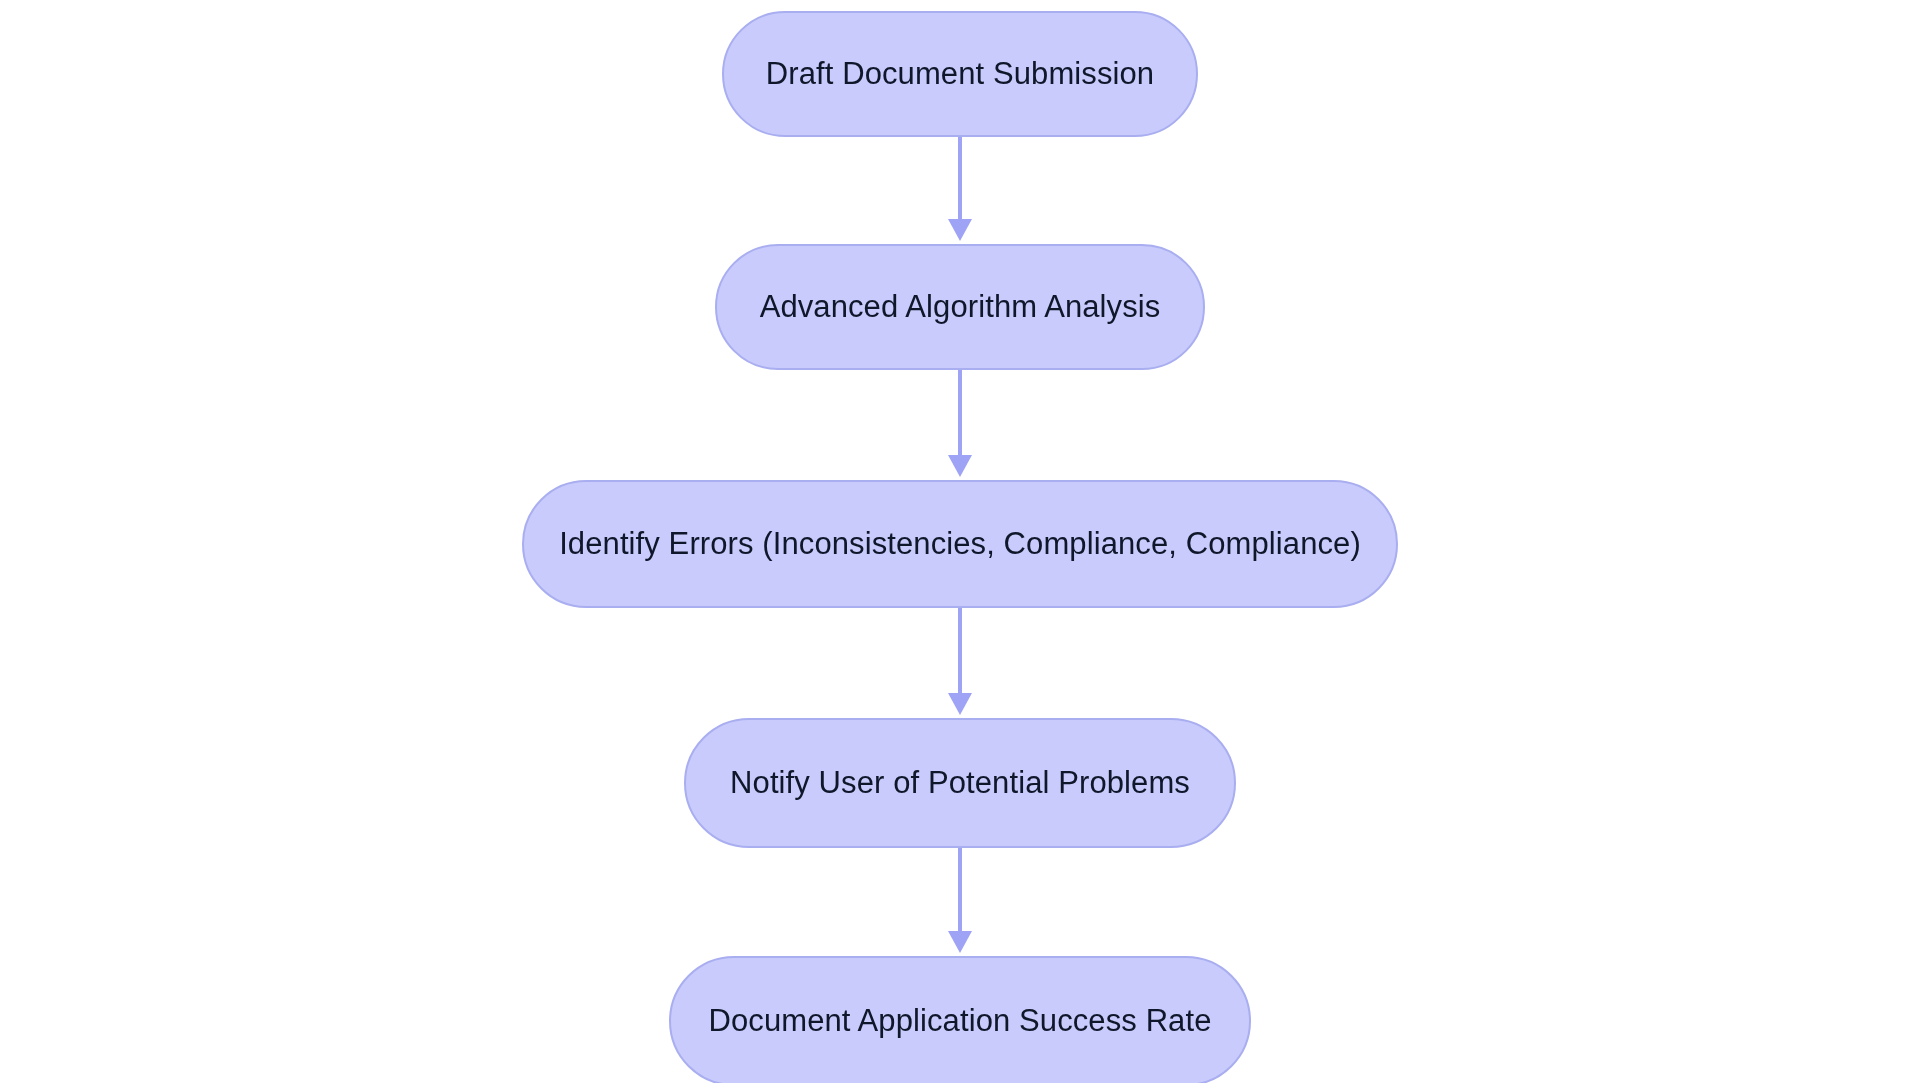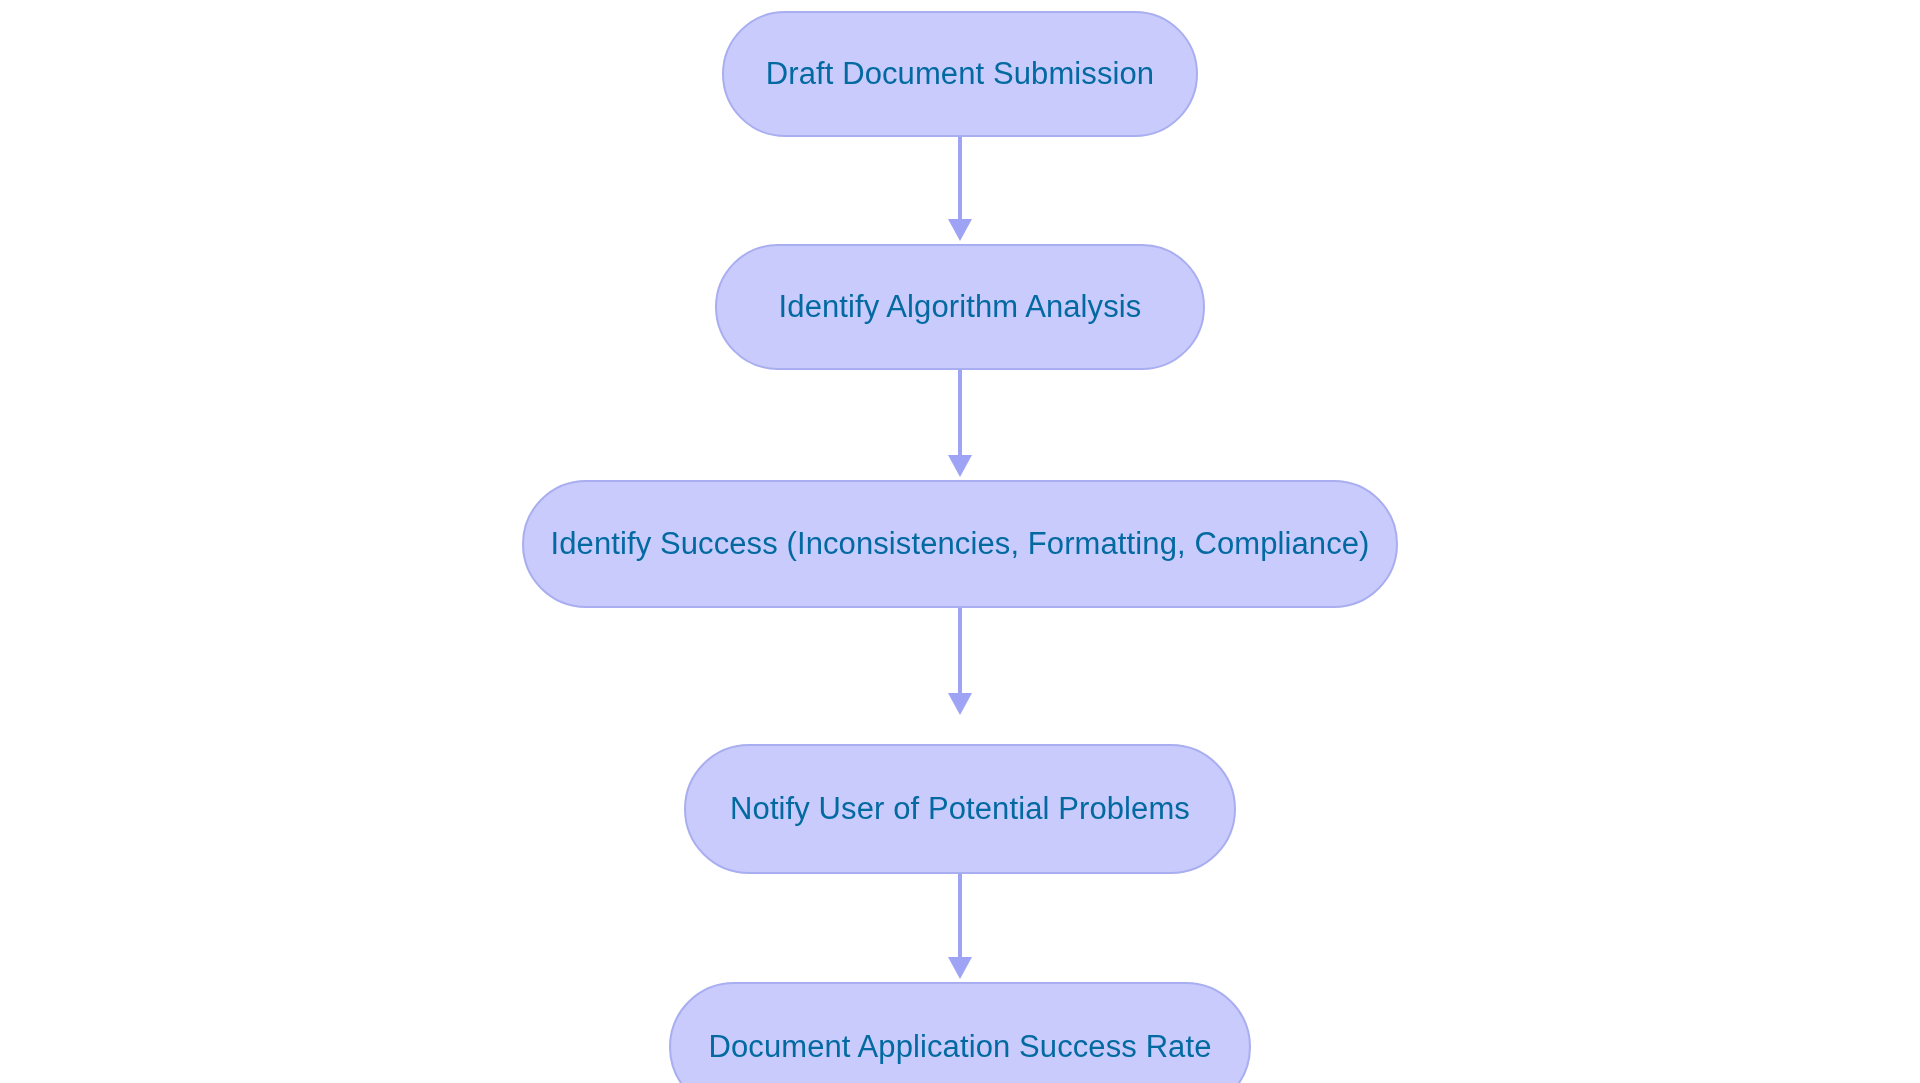--- a/index.html
+++ b/index.html
@@ -44,28 +44,28 @@
     padding: 0 44px;
     white-space: nowrap;
     flex: 0 0 auto;
   }
 
   .node-label {
     font-size: 31px;
     line-height: 1.2;
     font-weight: 400;
     letter-spacing: 0.1px;
-    color: #0369a1;
+    color: #0f172a;
   }
 
   
   .node.n0 { width: 476px; height: 126px; }
   .node.n1 { width: 490px; height: 126px; }
   .node.n2 { width: 876px; height: 128px; }
-  .node.n3 { width: 552px; height: 130px; margin-top: 26px; }
+  .node.n3 { width: 552px; height: 130px; }
   .node.n4 { width: 582px; height: 130px; }
 
   
   .connector {
     flex: 0 0 auto;
     display: block;
   }
 
   .connector svg {
     display: block;
@@ -87,32 +87,32 @@
     </div>
 
     <div class="connector">
       <svg width="40" height="107" viewBox="0 0 40 107" xmlns="http://www.w3.org/2000/svg">
         <line x1="20" y1="0" x2="20" y2="88" stroke="#9ea3f5" stroke-width="4"></line>
         <polygon points="20,104 8,82 32,82" fill="#9ea3f5"></polygon>
       </svg>
     </div>
 
     <div class="node n1">
-      <span class="node-label">Identify Algorithm Analysis</span>
+      <span class="node-label">Advanced Algorithm Analysis</span>
     </div>
 
     <div class="connector">
       <svg width="40" height="110" viewBox="0 0 40 110" xmlns="http://www.w3.org/2000/svg">
         <line x1="20" y1="0" x2="20" y2="91" stroke="#9ea3f5" stroke-width="4"></line>
         <polygon points="20,107 8,85 32,85" fill="#9ea3f5"></polygon>
       </svg>
     </div>
 
     <div class="node n2">
-      <span class="node-label">Identify Success (Inconsistencies, Formatting, Compliance)</span>
+      <span class="node-label">Identify Errors (Inconsistencies, Compliance, Compliance)</span>
     </div>
 
     <div class="connector">
       <svg width="40" height="110" viewBox="0 0 40 110" xmlns="http://www.w3.org/2000/svg">
         <line x1="20" y1="0" x2="20" y2="91" stroke="#9ea3f5" stroke-width="4"></line>
         <polygon points="20,107 8,85 32,85" fill="#9ea3f5"></polygon>
       </svg>
     </div>
 
     <div class="node n3">

